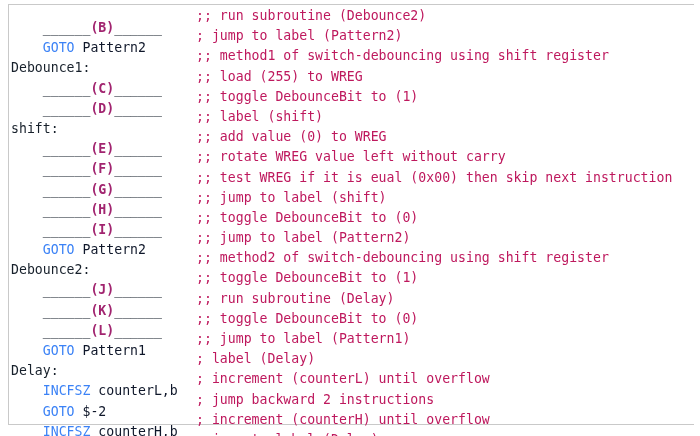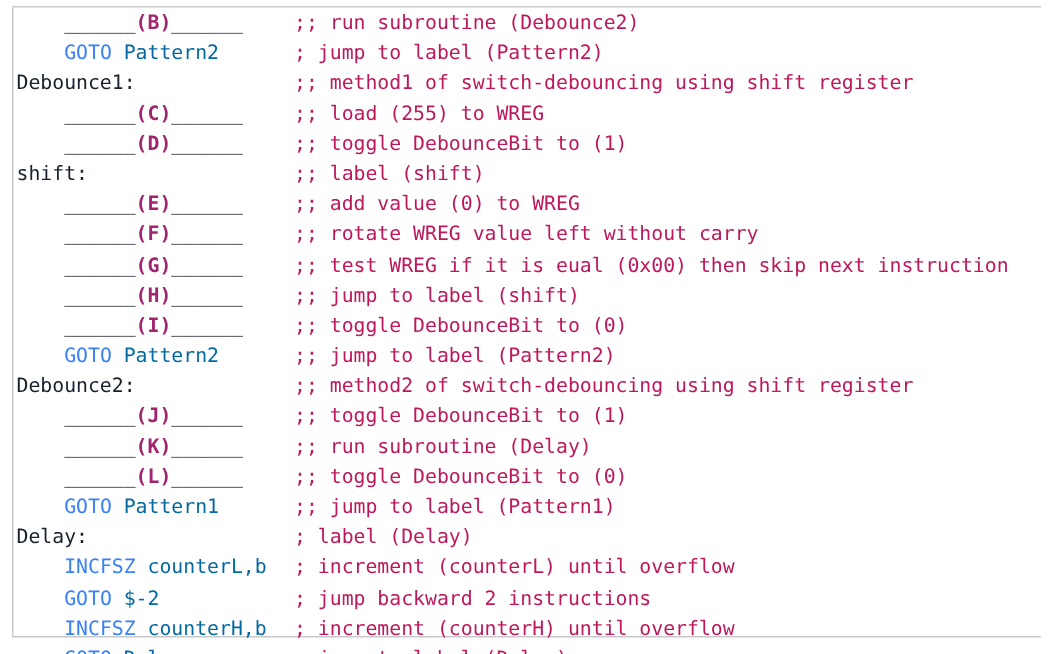--- a/index.html
+++ b/index.html
@@ -64,30 +64,31 @@
     display: block;
     height: 20.2px;
     white-space: pre;
   }
 
   .code-col {
     display: inline-block;
     width: 185px;
     white-space: pre;
     vertical-align: top;
+    margin-top: 12px;
   }
   .comment-col {
     display: inline-block;
     white-space: pre;
     vertical-align: top;
   }
 
   .tok-label   { color: #17202b; }
   .tok-mnem    { color: #3b82f6; }
-  .tok-ident   { color: #0369a1; }
+  .tok-ident   { color: #0f172a; }
   .tok-blank   { color: #17202b; }
   .tok-letter  { color: #a1246f; font-weight: bold; }
   .tok-comment { color: #be185d; }
 </style>
 </head>
 <body>
 
 <div id="code-block">
   <div class="rule-top"></div>
   <div class="gutter-line"></div>

